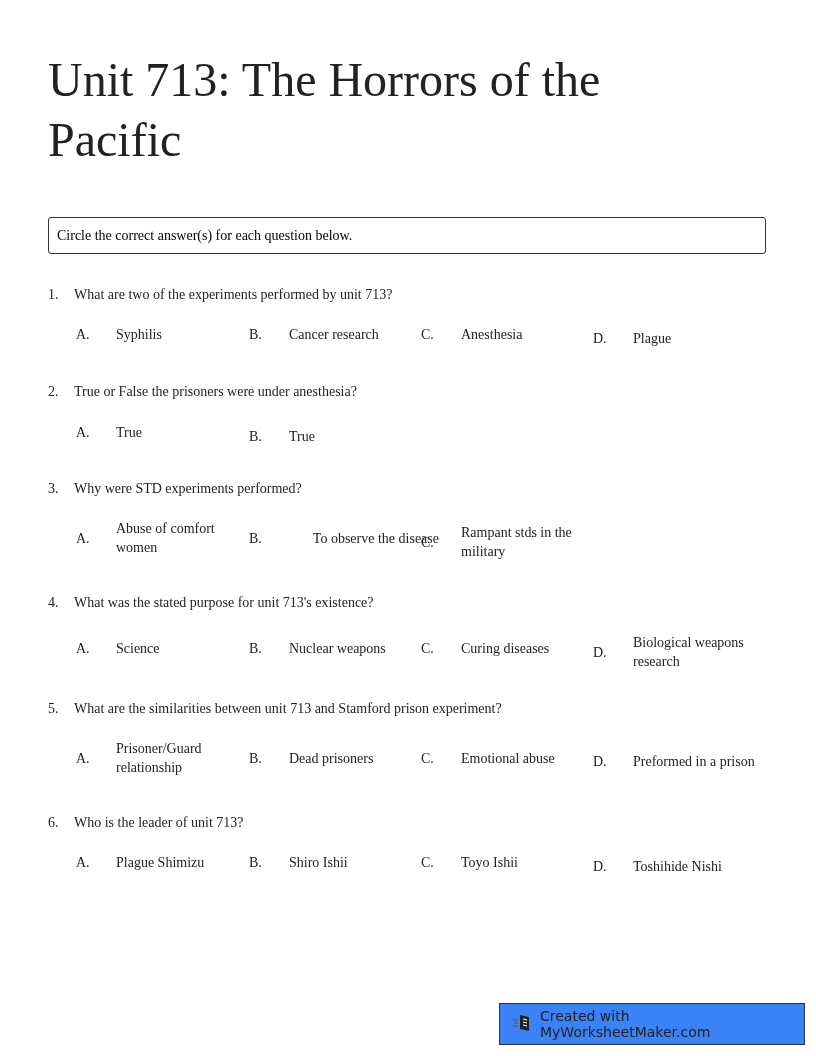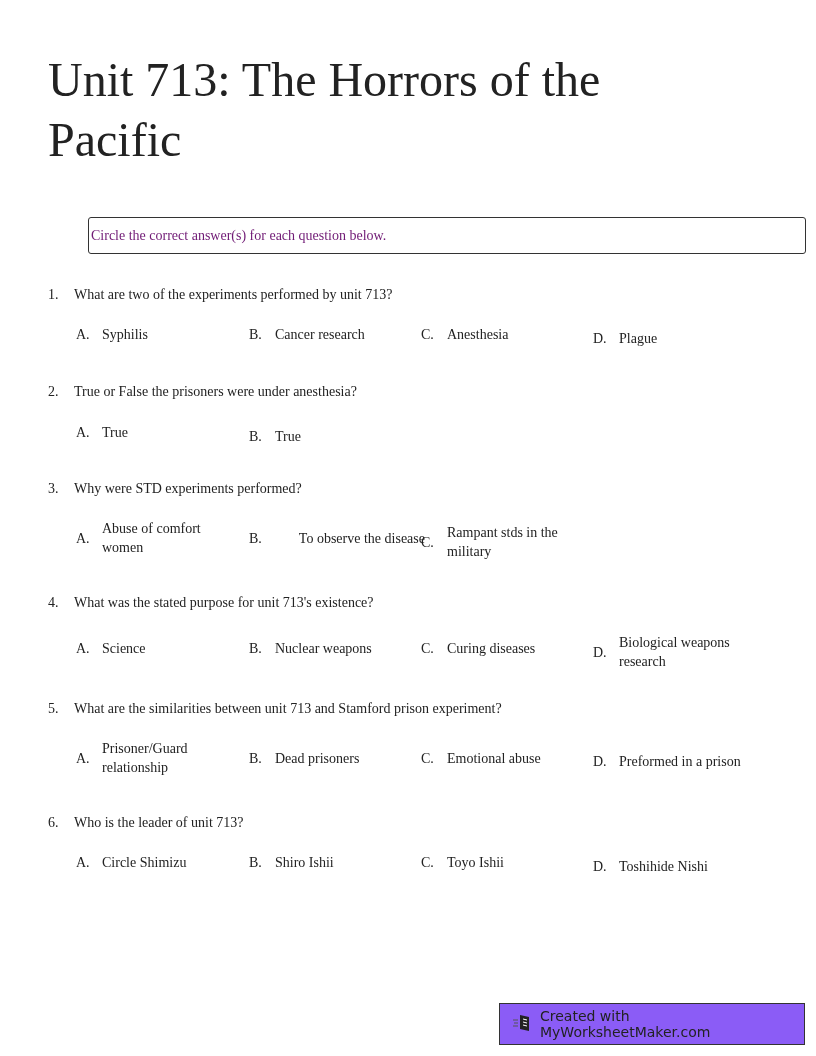--- a/index.html
+++ b/index.html
@@ -8,33 +8,33 @@
       font-family: "Liberation Serif", serif; color: #222222;
     }
     .title {
       position: absolute; left: 48px; top: 50px; width: 640px;
       font-size: 48px; line-height: 60px; font-weight: normal; margin: 0;
       color: #222222;
     }
     .instructions {
       position: absolute; left: 48px; top: 217px; width: 718px; height: 37px;
       border: 1px solid #333333; border-radius: 3px; box-sizing: border-box;
-      padding: 10px 2px; font-size: 14px; line-height: 16px; color: #701a75; margin-left: 40px;
+      padding: 10px 8px; font-size: 14px; line-height: 16px; color: #000000;
     }
     .question { position: absolute; left: 48px; width: 720px; }
     .q-stem { position: absolute; left: 0; top: 0; font-size: 14px; line-height: 16px; white-space: nowrap; }
     .q-num { position: absolute; left: 0; width: 20px; }
     .q-text { position: absolute; left: 26px; }
     .opt { position: absolute; font-size: 14px; line-height: 19px; }
     .opt-letter { position: absolute; left: 0; top: 0; }
-    .opt-text { position: absolute; left: 26px; top: 0; width: 150px; }
+    .opt-text { position: absolute; left: 40px; top: 0; width: 150px; }
     .opt.two-line .opt-letter { top: 10px; }
     .footer-badge {
       position: absolute; left: 499px; top: 1003px; width: 306px; height: 42px;
-      border: 1px solid #333333; box-sizing: border-box; background: #8b5cf6;
+      border: 1px solid #333333; box-sizing: border-box; background: #3b82f6;
       display: flex; align-items: center; padding-left: 12px;
       font-family: "DejaVu Sans", sans-serif; font-size: 14px; color: #222;
     }
     .footer-badge svg { margin-right: 6px; }
   </style>
 </head>
 <body>
 
 <h1 class="title">Unit 713: The Horrors of the Pacific</h1>
 
@@ -143,21 +143,21 @@
   </div>
 </div>
 
 <div class="question" style="top:815px;">
   <div class="q-stem">
     <span class="q-num">6.</span>
     <span class="q-text">Who is the leader of unit 713?</span>
   </div>
   <div class="opt" style="left:28px; top:38px;">
     <span class="opt-letter">A.</span>
-    <span class="opt-text">Circle Shimizu</span>
+    <span class="opt-text">Plague Shimizu</span>
   </div>
   <div class="opt" style="left:201px; top:38px;">
     <span class="opt-letter">B.</span>
     <span class="opt-text">Shiro Ishii</span>
   </div>
   <div class="opt" style="left:373px; top:38px;">
     <span class="opt-letter">C.</span>
     <span class="opt-text">Toyo Ishii</span>
   </div>
   <div class="opt" style="left:545px; top:42px;">

